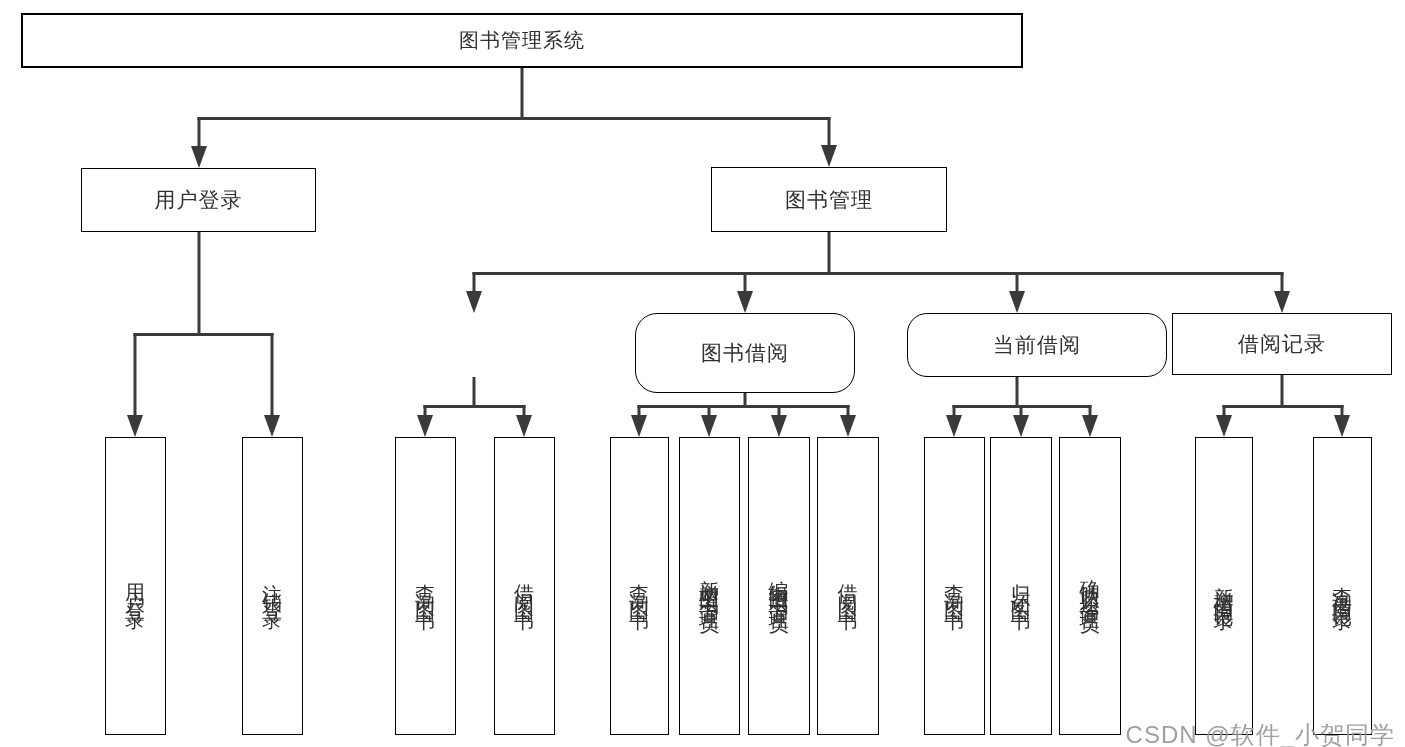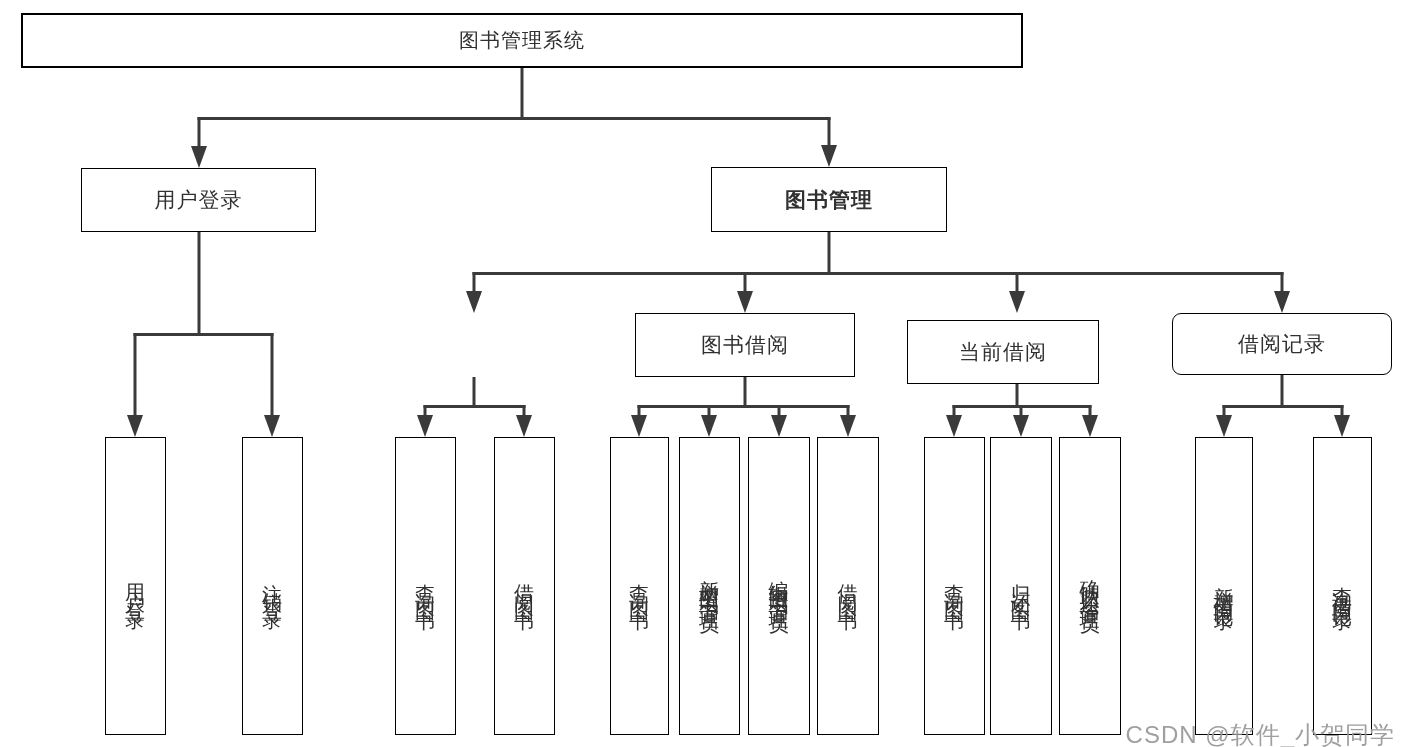--- a/index.html
+++ b/index.html
@@ -110,25 +110,25 @@
       <polygon points="1021,437 1013,415 1029,415"></polygon>
       <polygon points="1090,437 1082,415 1098,415"></polygon>
       <polygon points="1224,437 1216,415 1232,415"></polygon>
       <polygon points="1342,437 1334,415 1350,415"></polygon>
     </g>
   </svg>
 
   <div class="node root" style="left:21px;top:13px;width:1002px;height:55px;">图书管理系统</div>
 
   <div class="node" style="left:81px;top:168px;width:235px;height:64px;">用户登录</div>
-  <div class="node" style="left:711px;top:167px;width:236px;height:65px;font-weight:bold;">图书管理</div>
+  <div class="node" style="left:711px;top:167px;width:236px;height:65px;">图书管理</div>
 
-  <div class="node" style="left:635px;top:313px;width:220px;height:64px;">图书借阅</div>
-  <div class="node" style="left:907px;top:320px;width:192px;height:64px;">当前借阅</div>
-  <div class="node" style="left:1172px;top:313px;width:220px;height:62px;border-radius:9px;">借阅记录</div>
+  <div class="node" style="left:635px;top:313px;width:220px;height:80px;border-radius:22px;">图书借阅</div>
+  <div class="node" style="left:907px;top:313px;width:260px;height:64px;border-radius:20px;">当前借阅</div>
+  <div class="node" style="left:1172px;top:313px;width:220px;height:62px;">借阅记录</div>
 
   <div class="node leaf" style="left:105px;top:437px;width:61px;height:298px;">用户登录</div>
   <div class="node leaf" style="left:242px;top:437px;width:61px;height:298px;">注销登录</div>
 
   <div class="node leaf" style="left:395px;top:437px;width:61px;height:298px;">查询图书</div>
   <div class="node leaf" style="left:494px;top:437px;width:61px;height:298px;">借阅图书</div>
 
   <div class="node leaf" style="left:610px;top:437px;width:59px;height:298px;">查询图书</div>
   <div class="node leaf long" style="left:679px;top:437px;width:61px;height:298px;">新增图书（管理员）</div>
   <div class="node leaf long" style="left:748px;top:437px;width:62px;height:298px;">编辑图书（管理员）</div>

